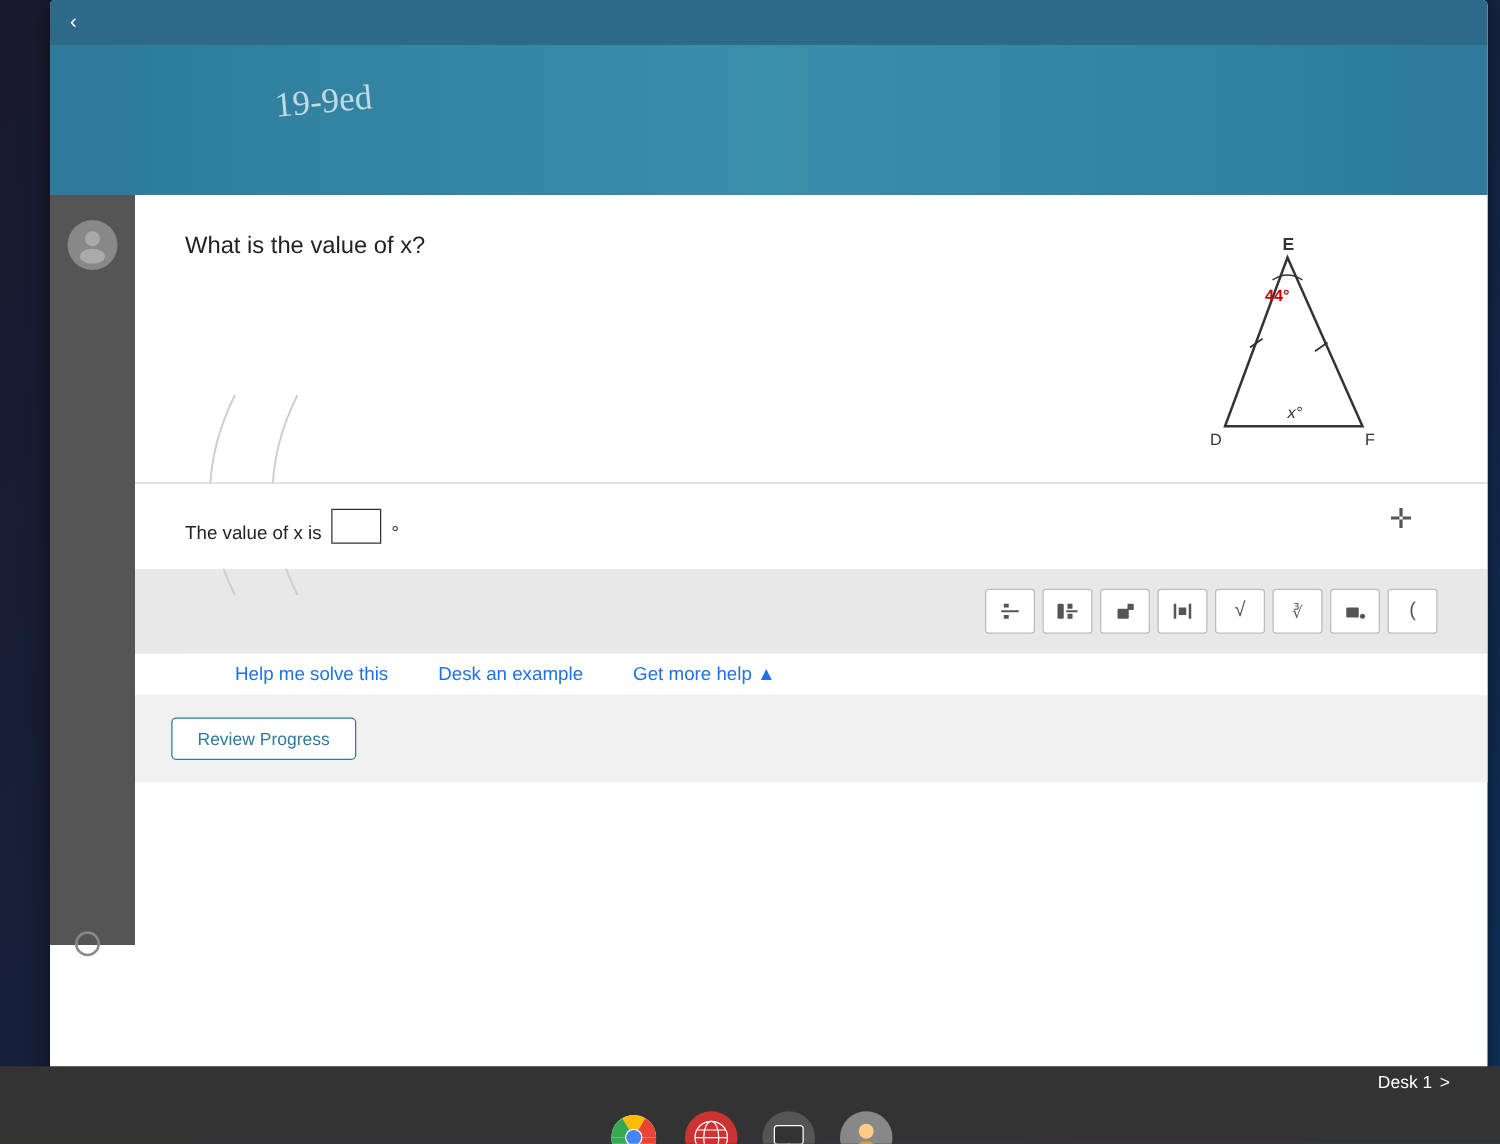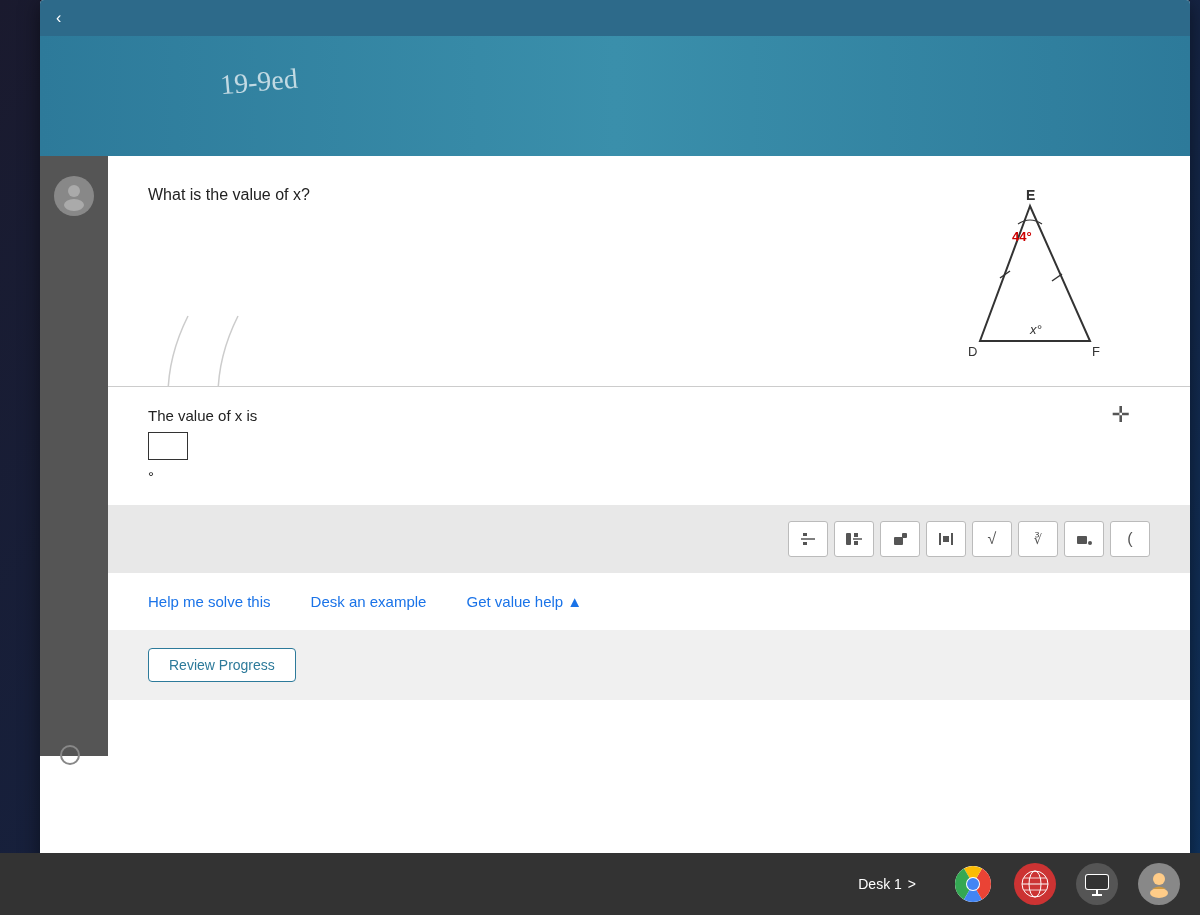--- a/index.html
+++ b/index.html
@@ -85,42 +85,41 @@
       border-radius: 50%;
       background: #888;
       margin: 20px auto 0;
       overflow: hidden;
       display: flex;
       align-items: center;
       justify-content: center;
     }
 
     .question-text {
-      font-size: 16px;
+      font-size: 19px;
       color: #222;
       margin-bottom: 20px;
     }
 
     
     .divider {
       border: none;
       border-top: 1px solid #ccc;
       margin: 0 0 0 68px;
     }
 
     
     .answer-section {
       margin-left: 68px;
       background: #fff;
       padding: 20px 40px;
       display: flex;
-      align-items: flex-start;
+      align-items: flex-end;
       gap: 8px;
       position: relative;
-      flex-direction: column;
     }
 
     .answer-text {
       font-size: 15px;
       color: #222;
     }
 
     .answer-input {
       width: 40px;
       height: 28px;
@@ -165,41 +164,41 @@
       display: flex;
       align-items: center;
       justify-content: center;
       cursor: pointer;
       font-size: 14px;
       color: #333;
     }
 
     
     .help-section {
-      margin-left: 68px;
-      background: #fff;
-      padding: 20px 40px;
+      margin-left: 108px;
+      background: #fff;
+      padding: 8px 40px;
       display: flex;
       gap: 40px;
       align-items: center;
     }
 
     .help-link {
       color: #1a73e8;
       font-size: 15px;
       text-decoration: none;
       cursor: pointer;
       font-weight: 500;
     }
 
     
     .review-section {
       margin-left: 68px;
       background: #f0f0f0;
-      padding: 18px 40px;
+      padding: 18px 29px;
     }
 
     .review-btn {
       border: 1.5px solid #2d7a9a;
       background: #fff;
       color: #2d7a9a;
       padding: 8px 20px;
       border-radius: 4px;
       font-size: 14px;
       cursor: pointer;
@@ -221,22 +220,23 @@
     
     .taskbar {
       position: absolute;
       bottom: 0;
       left: 0;
       width: 1200px;
       height: 62px;
       background: #333;
       display: flex;
       align-items: center;
-      padding: 16px 20px;
+      padding: 4px 20px;
       gap: 16px;
+      flex-direction: column;
     }
 
     .taskbar-desk {
       display: flex;
       align-items: center;
       gap: 6px;
       color: #fff;
       font-size: 14px;
       margin-left: auto;
       margin-right: 20px;
@@ -410,21 +410,21 @@
         </svg>
       </button>
       <button class="math-btn" title="Parenthesis">
         <span style="font-size:16px;color:#555;">(</span>
       </button>
     </div>
 
     <div class="help-section">
       <a class="help-link">Help me solve this</a>
       <a class="help-link">Desk an example</a>
-      <a class="help-link">Get value help ▲</a>
+      <a class="help-link">Get more help ▲</a>
     </div>
 
     <div class="review-section">
       <button class="review-btn">Review Progress</button>
     </div>
 
   </div>
 
   <div class="bottom-circle"></div>
 

